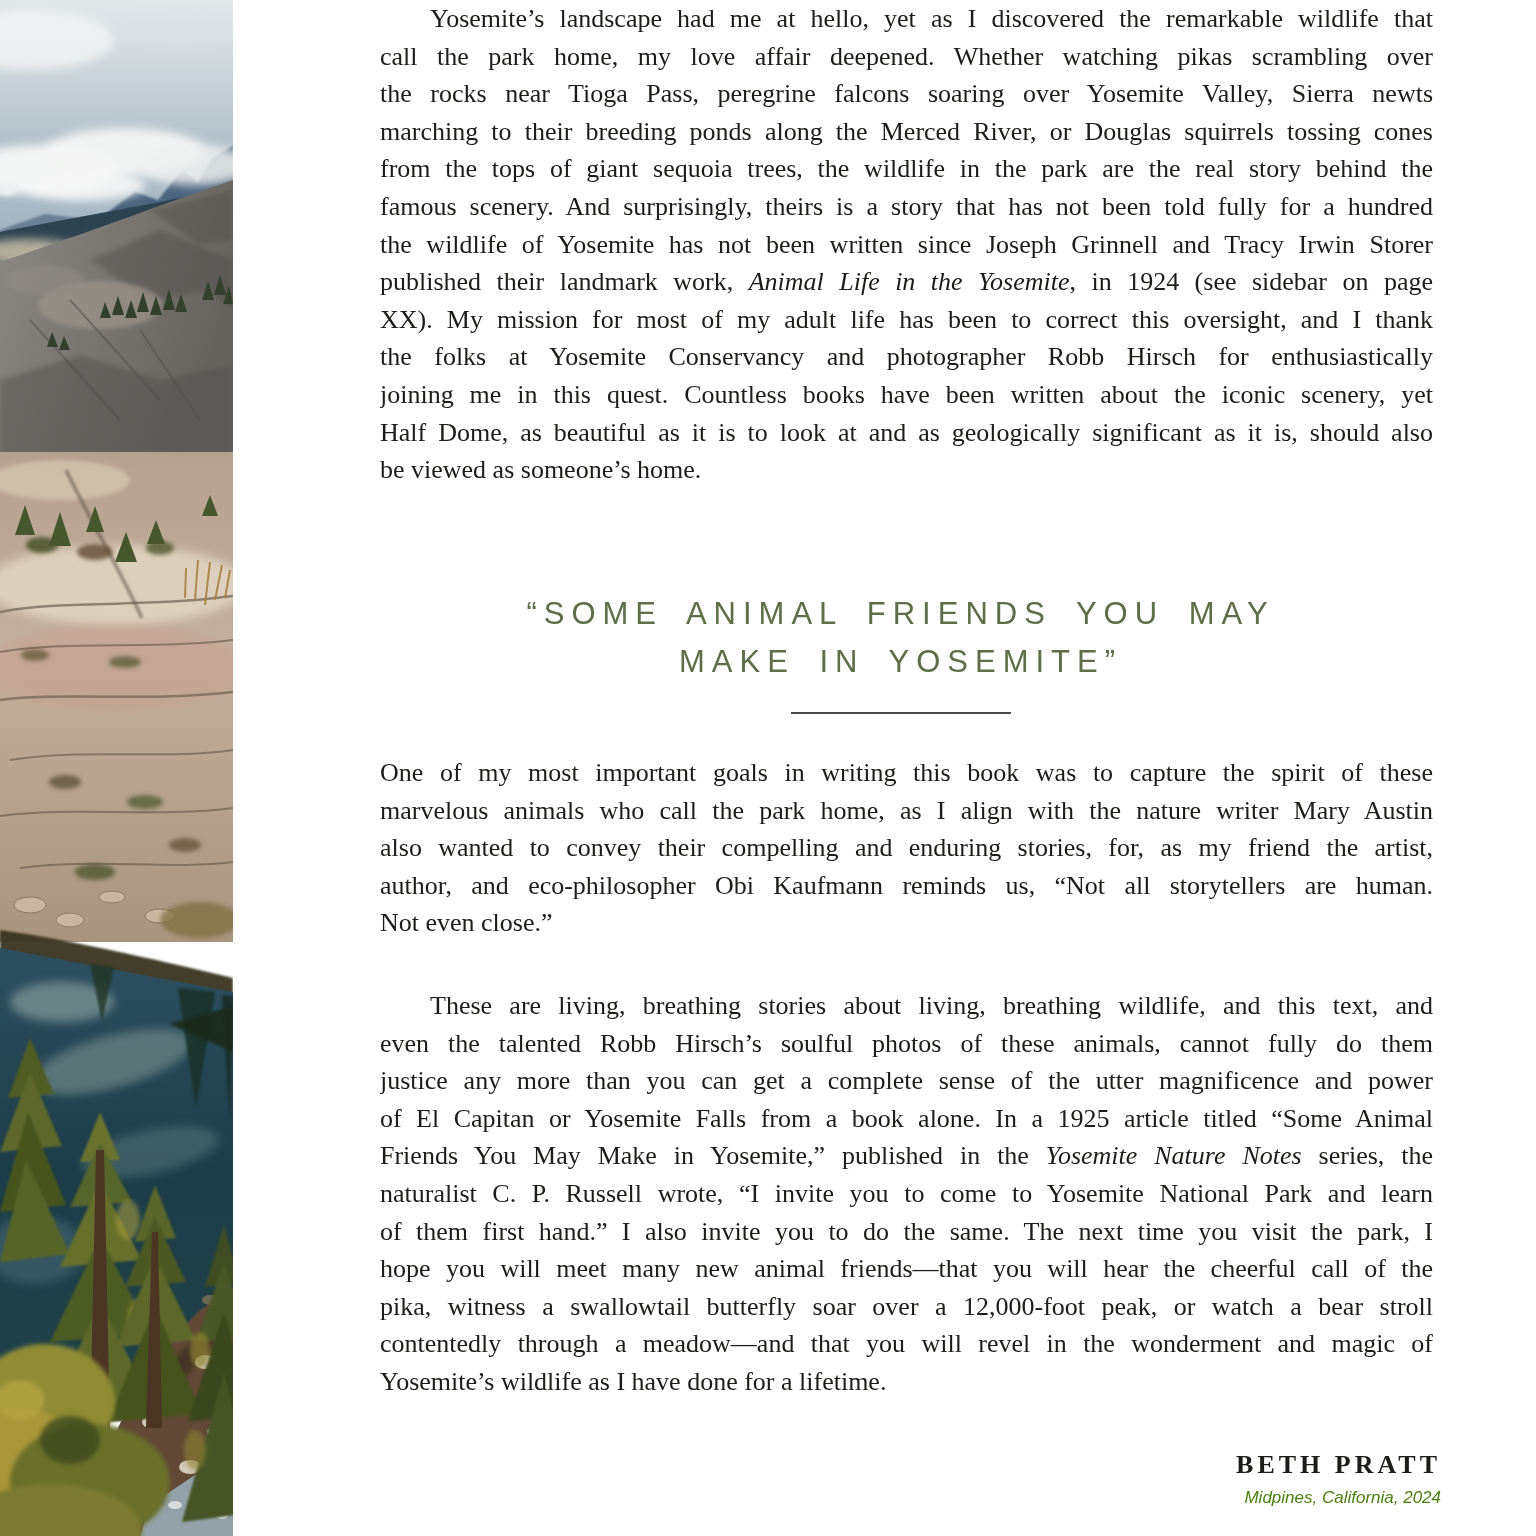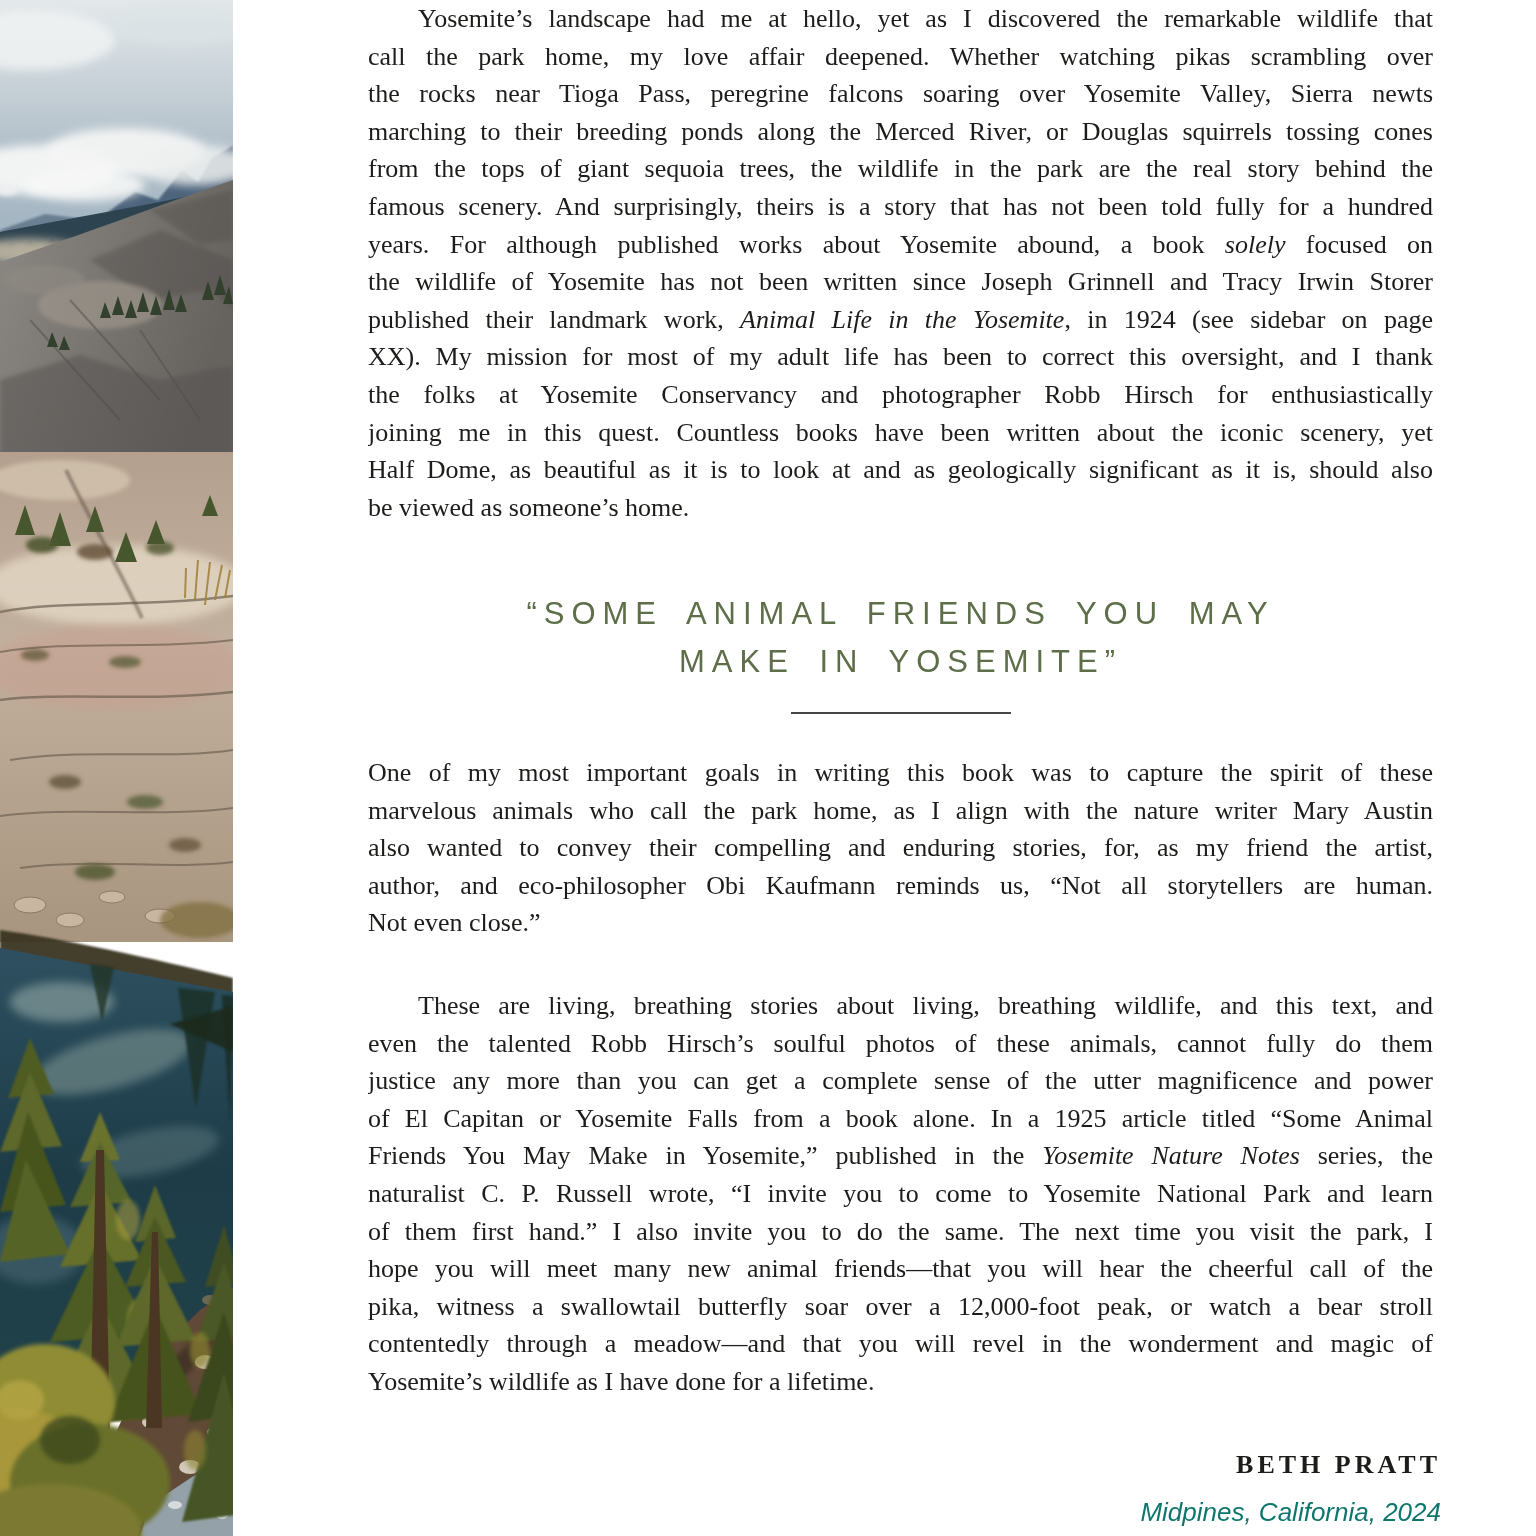--- a/index.html
+++ b/index.html
@@ -2,40 +2,40 @@
 <html><head>
 <meta charset="utf-8">
 <style>
   html,body{margin:0;padding:0;}
   body{
     width:1536px;height:1536px;background:#ffffff;overflow:hidden;position:relative;
     font-family:"Liberation Serif", serif;
   }
   .photo-strip{position:absolute;left:0;top:0;width:233px;height:1536px;}
   .text-col{position:absolute;left:368px;top:0;width:1065px;height:1536px;color:#1d1c1a;}
-  .para{position:absolute;left:0;right:0;font-size:26px;line-height:37.6px;}
+  .para{position:absolute;left:12px;right:0;font-size:26px;line-height:37.6px;}
   #para-1{top:0;}
   #para-2{top:754px;}
   #para-3{top:987px;}
   .line{text-align:justify;text-align-last:justify;height:37.6px;overflow:hidden;}
   .line.last{text-align-last:left;}
   .line.indent{text-indent:50px;}
   .pull-heading{
     position:absolute;top:590px;left:0;right:0;text-align:center;
     font-family:Liberation Sans, sans-serif;font-size:31px;line-height:48px;
     letter-spacing:7px;word-spacing:9px;font-weight:400;
   }
   .pull-heading .h-line{white-space:nowrap;}
   .divider{position:absolute;top:712px;left:50%;transform:translateX(-50%);
     width:220px;height:2px;background:#474747;}
   .signature{position:absolute;top:1449px;right:-8px;text-align:right;}
   .sig-name{font-family:"Liberation Serif", serif;font-weight:700;font-size:26px;
     letter-spacing:4px;line-height:32px;color:#1d1c1a;}
-  .sig-place{font-family:"Liberation Sans", sans-serif;font-style:italic;font-size:26px;
-    line-height:34px;color:#0f766e;margin-top:14px;}
+  .sig-place{font-family:"Liberation Sans", sans-serif;font-style:italic;font-size:17px;
+    line-height:34px;color:#4d7c0f;margin-top:0;}
 </style>
 </head>
 <body>
 
 <svg class="photo-strip" viewBox="0 0 233 1536" width="233" height="1536" xmlns="http://www.w3.org/2000/svg">
   <defs>
     <linearGradient id="skyG" x1="0" y1="0" x2="0" y2="1">
       <stop offset="0" stop-color="#e3e8ea"></stop>
         <stop offset="0.5" stop-color="#b6c3cc"></stop>
         <stop offset="1" stop-color="#9bafbe"></stop>
@@ -253,21 +253,20 @@
 
 <div class="text-col" style="color: rgb(29, 28, 26);">
 
   <div class="para" id="para-1">
       <div class="line indent">Yosemite’s landscape had me at hello, yet as I discovered the remarkable wildlife that</div>
       <div class="line">call the park home, my love affair deepened. Whether watching pikas scrambling over</div>
       <div class="line">the rocks near Tioga Pass, peregrine falcons soaring over Yosemite Valley, Sierra newts</div>
       <div class="line">marching to their breeding ponds along the Merced River, or Douglas squirrels tossing cones</div>
       <div class="line">from the tops of giant sequoia trees, the wildlife in the park are the real story behind the</div>
       <div class="line">famous scenery. And surprisingly, theirs is a story that has not been told fully for a hundred</div>
-      <div class="line">years. For although published works about Yosemite abound, a book <i>solely</i> focused on</div>
       <div class="line">the wildlife of Yosemite has not been written since Joseph Grinnell and Tracy Irwin Storer</div>
       <div class="line">published their landmark work, <i>Animal Life in the Yosemite</i>, in 1924 (see sidebar on page</div>
       <div class="line">XX). My mission for most of my adult life has been to correct this oversight, and I thank</div>
       <div class="line">the folks at Yosemite Conservancy and photographer Robb Hirsch for enthusiastically</div>
       <div class="line">joining me in this quest. Countless books have been written about the iconic scenery, yet</div>
       <div class="line">Half Dome, as beautiful as it is to look at and as geologically significant as it is, should also</div>
       <div class="line last">be viewed as someone’s home.</div>
     </div>
 
   <div class="pull-heading" style="color: rgb(93, 110, 73);">

